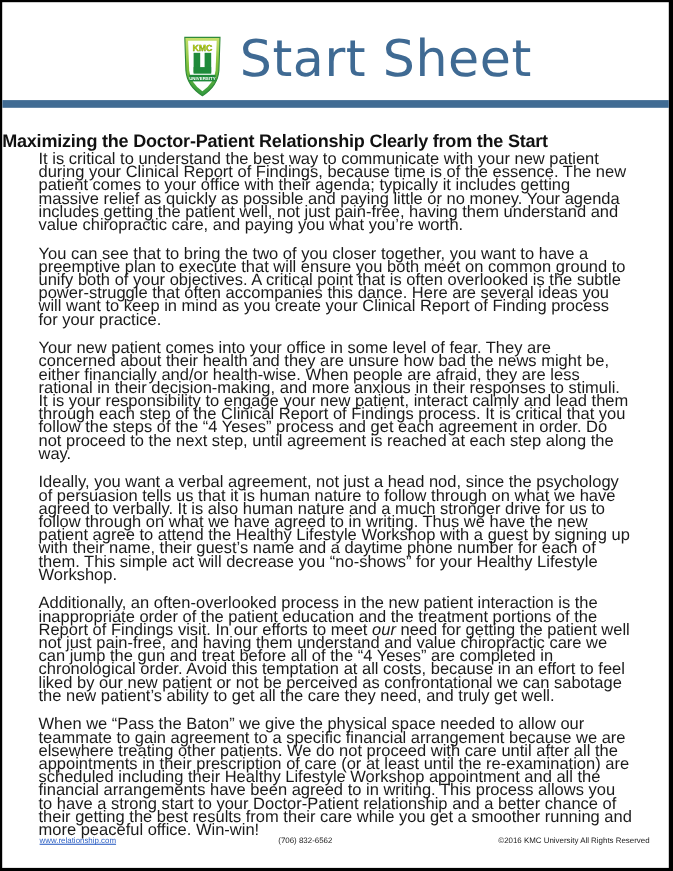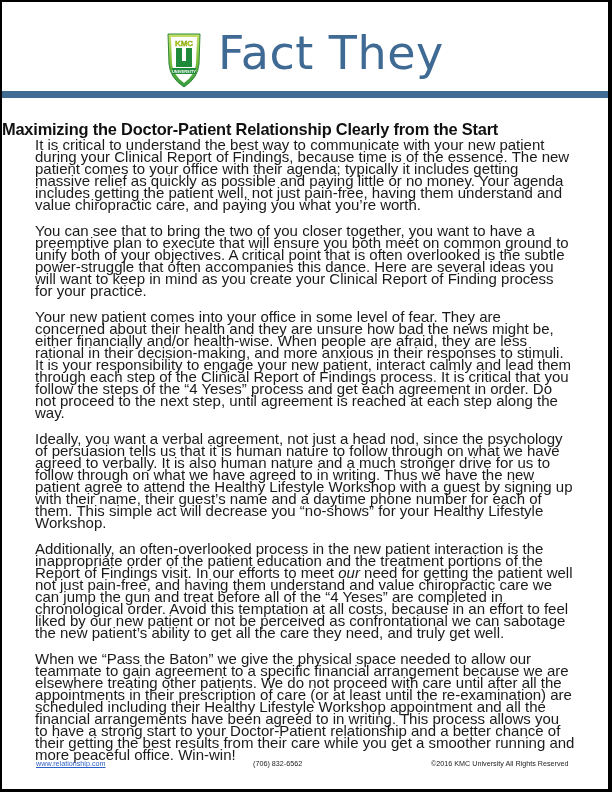--- a/index.html
+++ b/index.html
@@ -38,21 +38,21 @@
       font-size: 15px; line-height: 12px; color: #1a1a1a;
     }
     .content p { margin: 0 0 14px 0; }
     .content p.gap-big { margin-top: 10px; }
     .footer {
       position: absolute; left: 0; top: 757px; width: 100%;
       font-size: 7.2px; color: #222;
     }
     .footer .url { position: absolute; left: 34px; color: #2c5fc4; text-decoration: underline; }
     .footer .phone { position: absolute; left: 251px; }
-    .footer .copy { position: absolute; left: 412px; padding-left: 17px; }
+    .footer .copy { position: absolute; left: 434px; padding-left: 17px; }
   </style>
 </head>
 <body>
 
 <div class="page">
 
   <div class="header">
     <div class="logo">
       <svg width="36" height="60" viewBox="0 0 36 60">
         <defs>
@@ -65,21 +65,21 @@
         <path d="M2 4 L34 4 L33 34 Q32 48 18 57 Q4 48 3 34 Z" fill="url(#sg)" stroke="#2e8a3a" stroke-width="1"></path>
         <path d="M5 7 L31 7 L30 34 Q29 45 18 53 Q7 45 6 34 Z" fill="#ffffff"></path>
         <text x="18" y="16" text-anchor="middle" font-family="Liberation Sans, sans-serif" font-weight="bold" font-size="8" fill="#c9d800" stroke="#5a8a1a" stroke-width="0.3">KMC</text>
         <rect x="10" y="18" width="6" height="18" fill="#1f8a3a"></rect>
         <rect x="20" y="18" width="6" height="18" fill="#1f8a3a"></rect>
         <rect x="10" y="31" width="16" height="6" fill="#1f8a3a"></rect>
         <rect x="6" y="38" width="24" height="6" fill="#1f8a3a"></rect>
         <text x="18" y="43" text-anchor="middle" font-family="Liberation Sans, sans-serif" font-weight="bold" font-size="4" fill="#ffffff">UNIVERSITY</text>
       </svg>
     </div>
-    <div class="fact-title">Fact They</div>
+    <div class="fact-title">Start Sheet</div>
     <div class="header-bar"></div>
   </div>
 
   <div class="doc-title">Maximizing the Doctor-Patient Relationship Clearly from the Start</div>
 
   <div class="content">
     <p>It is critical to understand the best way to communicate with your new patient during your Clinical Report of Findings, because time is of the essence. The new patient comes to your office with their agenda; typically it includes getting massive relief as quickly as possible and paying little or no money. Your agenda includes getting the patient well, not just pain-free, having them understand and value chiropractic care, and paying you what you’re worth.</p>
     <p>You can see that to bring the two of you closer together, you want to have a preemptive plan to execute that will ensure you both meet on common ground to unify both of your objectives. A critical point that is often overlooked is the subtle power-struggle that often accompanies this dance. Here are several ideas you will want to keep in mind as you create your Clinical Report of Finding process for your practice.</p>
     <p>Your new patient comes into your office in some level of fear. They are concerned about their health and they are unsure how bad the news might be, either financially and/or health-wise. When people are afraid, they are less rational in their decision-making, and more anxious in their responses to stimuli. It is your responsibility to engage your new patient, interact calmly and lead them through each step of the Clinical Report of Findings process. It is critical that you follow the steps of the “4 Yeses” process and get each agreement in order. Do not proceed to the next step, until agreement is reached at each step along the way.</p>
     <p>Ideally, you want a verbal agreement, not just a head nod, since the psychology of persuasion tells us that it is human nature to follow through on what we have agreed to verbally. It is also human nature and a much stronger drive for us to follow through on what we have agreed to in writing. Thus we have the new patient agree to attend the Healthy Lifestyle Workshop with a guest by signing up with their name, their guest’s name and a daytime phone number for each of them. This simple act will decrease you “no-shows” for your Healthy Lifestyle Workshop.</p>

